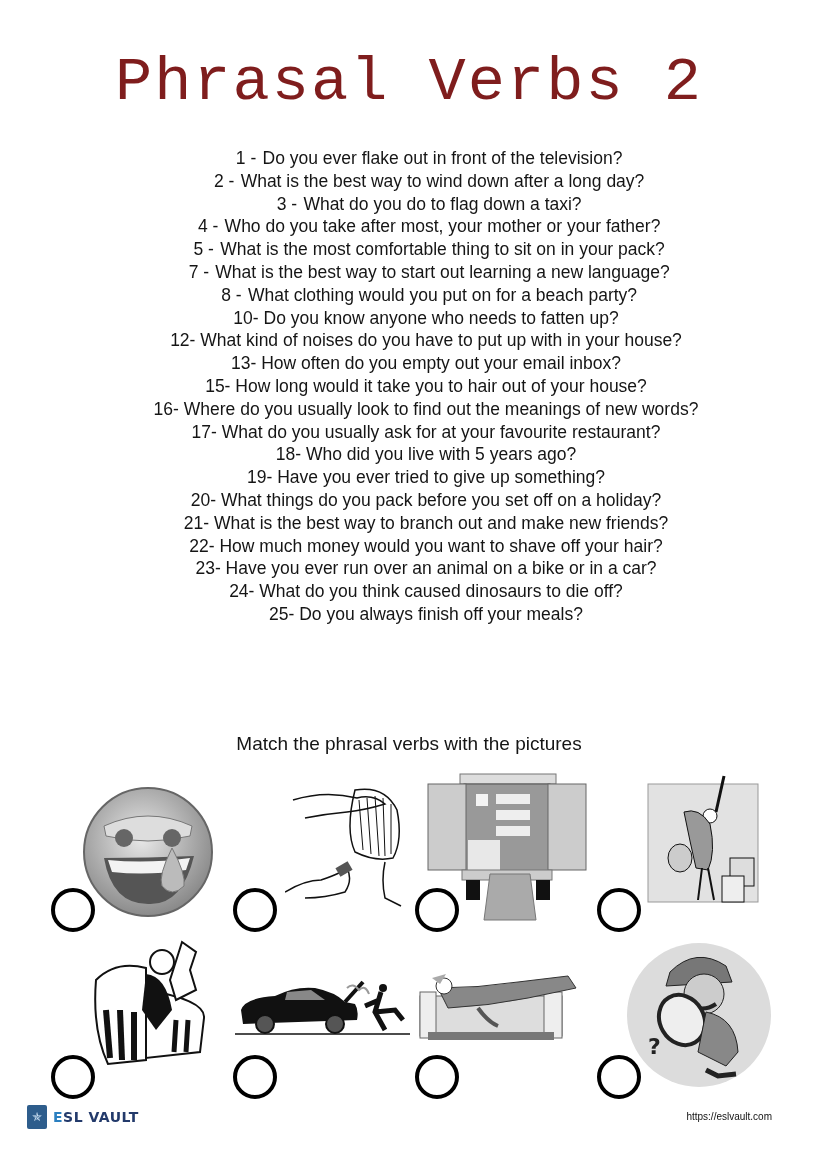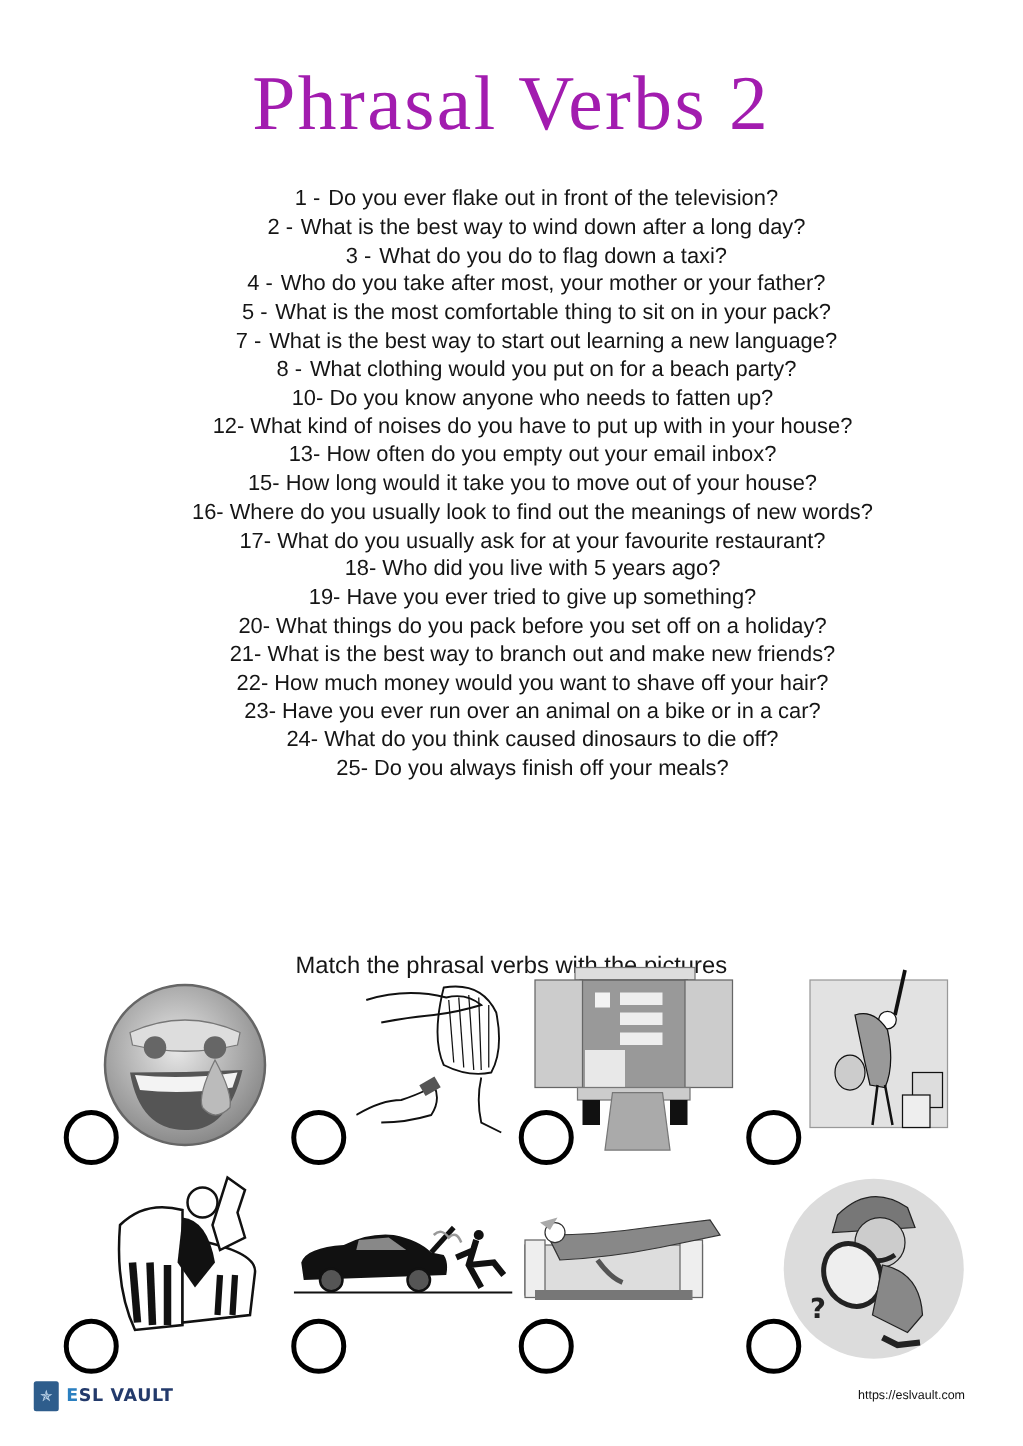--- a/index.html
+++ b/index.html
@@ -1,37 +1,37 @@
 <!DOCTYPE html>
 <html><head>
 <meta charset="utf-8">
 <style>
   * { box-sizing: border-box; margin: 0; padding: 0; }
   html, body { width: 818px; height: 1157px; background: #ffffff; overflow: hidden; }
   body { position: relative; font-family: "Liberation Sans", sans-serif; color: #111; }
 
   .title {
     position: absolute; left: 0; top: 52px; width: 818px; text-align: center;
-    font-family: Liberation Serif, serif; font-size: 62px; font-weight: normal;
-    letter-spacing: 2px; color: #a21caf; line-height: 1;
+    font-family: Liberation Mono, monospace; font-size: 62px; font-weight: normal;
+    letter-spacing: 2px; color: #7f1d1d; line-height: 1;
   }
 
   .questions {
     position: absolute; left: 106px; top: 147px; width: 640px;
     list-style: none;
   }
   .questions li {
     font-size: 17.5px; line-height: 22.8px; height: 22.8px; white-space: nowrap;
     color: #151515; font-family: "Liberation Sans", sans-serif; text-align: center;
   }
   .questions li .num { display: inline-block; }
   .questions li .num.single { width: 33px; }
 
   .match-heading {
-    position: absolute; left: 0; top: 762px; width: 818px; text-align: center;
+    position: absolute; left: 0; top: 733px; width: 818px; text-align: center;
     font-size: 19px; color: #151515;
   }
 
   .pic { position: absolute; }
   .circle {
     position: absolute; width: 44px; height: 44px; border: 4px solid #000;
     border-radius: 50%; background: #fff;
   }
 
   .footer-logo { position: absolute; left: 27px; top: 1105px; display: flex; align-items: center; gap: 6px; }
@@ -52,21 +52,21 @@
   <li><span class="num single">1 -</span><span>Do you ever flake out in front of the television?</span></li>
   <li><span class="num single">2 -</span><span>What is the best way to wind down after a long day?</span></li>
   <li><span class="num single">3 -</span><span>What do you do to flag down a taxi?</span></li>
   <li><span class="num single">4 -</span><span>Who do you take after most, your mother or your father?</span></li>
   <li><span class="num single">5 -</span><span>What is the most comfortable thing to sit on in your pack?</span></li>
   <li><span class="num single">7 -</span><span>What is the best way to start out learning a new language?</span></li>
   <li><span class="num single">8 -</span><span>What clothing would you put on for a beach party?</span></li>
   <li><span>10-</span> <span>Do you know anyone who needs to fatten up?</span></li>
   <li><span>12-</span> <span>What kind of noises do you have to put up with in your house?</span></li>
   <li><span>13-</span> <span>How often do you empty out your email inbox?</span></li>
-  <li><span>15-</span> <span>How long would it take you to move out of your house?</span></li>
+  <li><span>15-</span> <span>How long would it take you to hair out of your house?</span></li>
   <li><span>16-</span> <span>Where do you usually look to find out the meanings of new words?</span></li>
   <li><span>17-</span> <span>What do you usually ask for at your favourite restaurant?</span></li>
   <li><span>18-</span> <span>Who did you live with 5 years ago?</span></li>
   <li><span>19-</span> <span>Have you ever tried to give up something?</span></li>
   <li><span>20-</span> <span>What things do you pack before you set off on a holiday?</span></li>
   <li><span>21-</span> <span>What is the best way to branch out and make new friends?</span></li>
   <li><span>22-</span> <span>How much money would you want to shave off your hair?</span></li>
   <li><span>23-</span> <span>Have you ever run over an animal on a bike or in a car?</span></li>
   <li><span>24-</span> <span>What do you think caused dinosaurs to die off?</span></li>
   <li><span>25-</span> <span>Do you always finish off your meals?</span></li>

